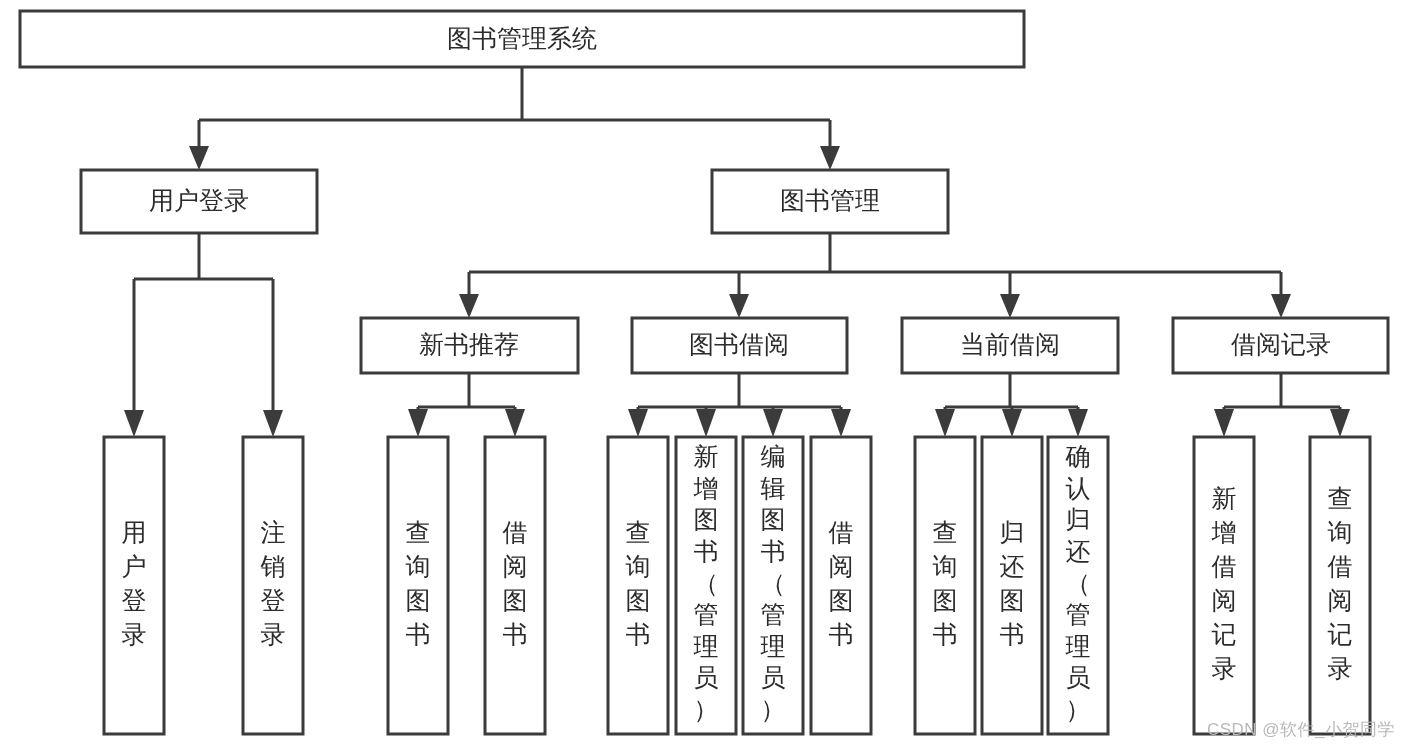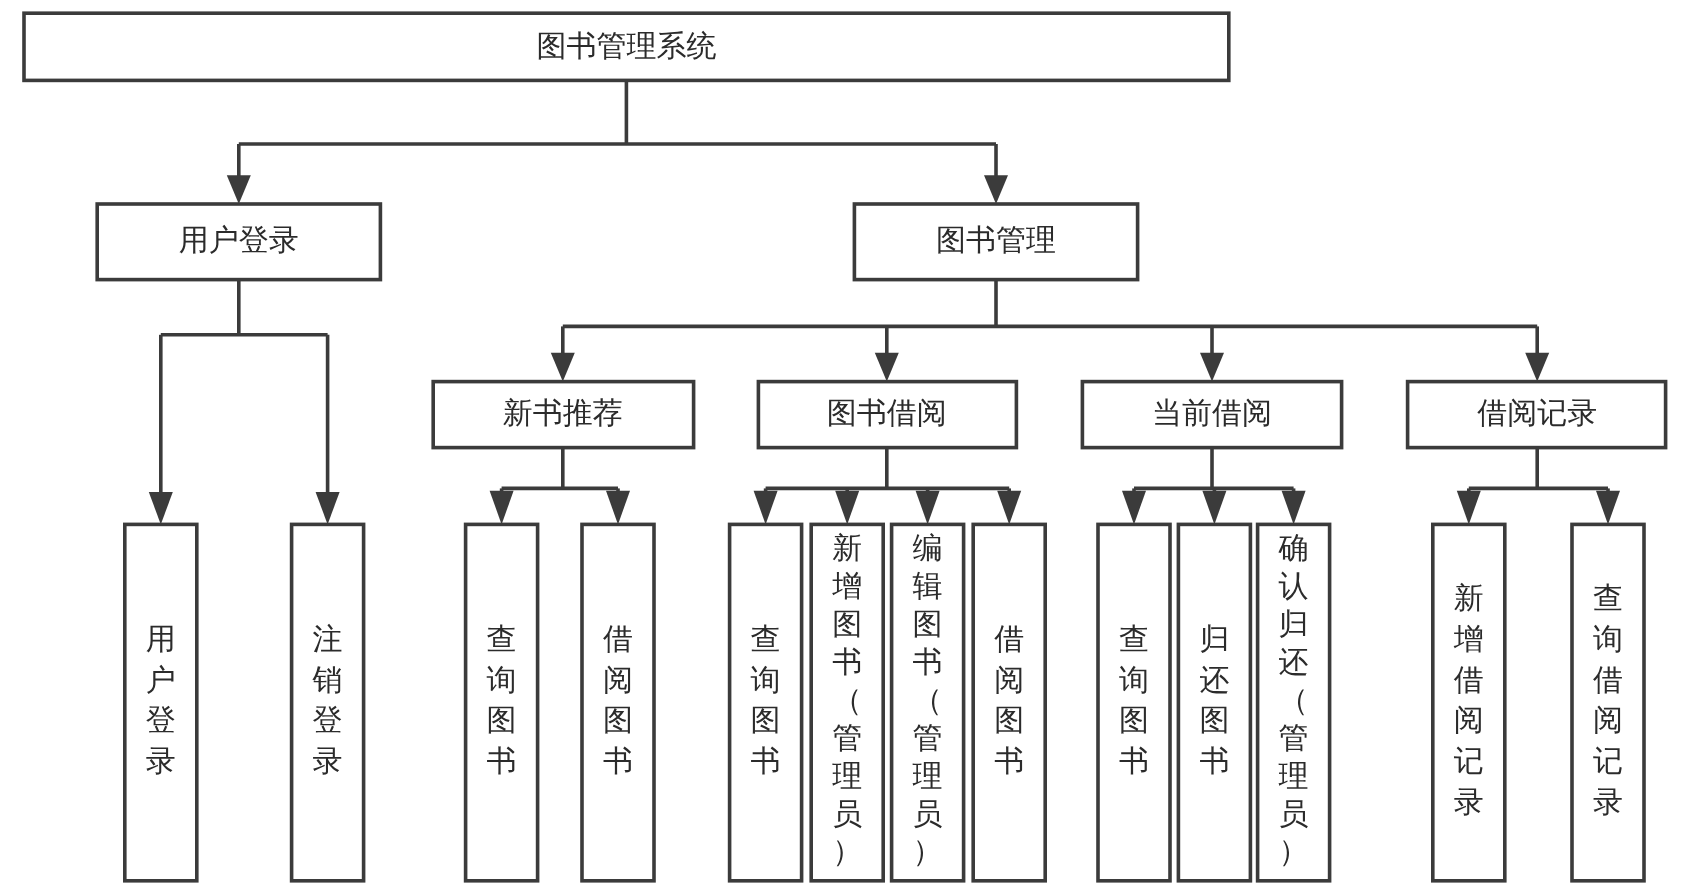--- a/index.html
+++ b/index.html
@@ -208,13 +208,14 @@
     <g>
       <rect class="nodebox" x="1194" y="437" width="60" height="297"></rect>
       <text class="vlabel" x="1224" y="0" font-size="25.00"><tspan x="1224" y="500.00" dominant-baseline="middle">新</tspan><tspan x="1224" y="534.00" dominant-baseline="middle">增</tspan><tspan x="1224" y="568.00" dominant-baseline="middle">借</tspan><tspan x="1224" y="602.00" dominant-baseline="middle">阅</tspan><tspan x="1224" y="636.00" dominant-baseline="middle">记</tspan><tspan x="1224" y="670.00" dominant-baseline="middle">录</tspan></text>
     </g>
     <g>
       <rect class="nodebox" x="1310" y="437" width="60" height="297"></rect>
       <text class="vlabel" x="1340" y="0" font-size="25.00"><tspan x="1340" y="500.00" dominant-baseline="middle">查</tspan><tspan x="1340" y="534.00" dominant-baseline="middle">询</tspan><tspan x="1340" y="568.00" dominant-baseline="middle">借</tspan><tspan x="1340" y="602.00" dominant-baseline="middle">阅</tspan><tspan x="1340" y="636.00" dominant-baseline="middle">记</tspan><tspan x="1340" y="670.00" dominant-baseline="middle">录</tspan></text>
     </g>
   </svg>
 
+  <div class="watermark">CSDN @软件_小贺同学</div>
 </div>
 
 </body></html>

